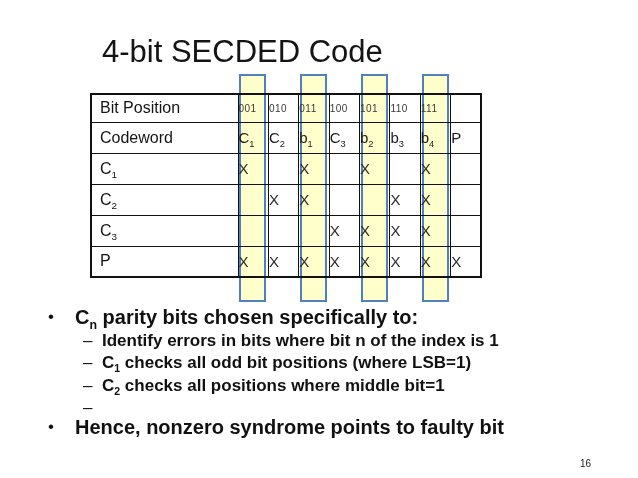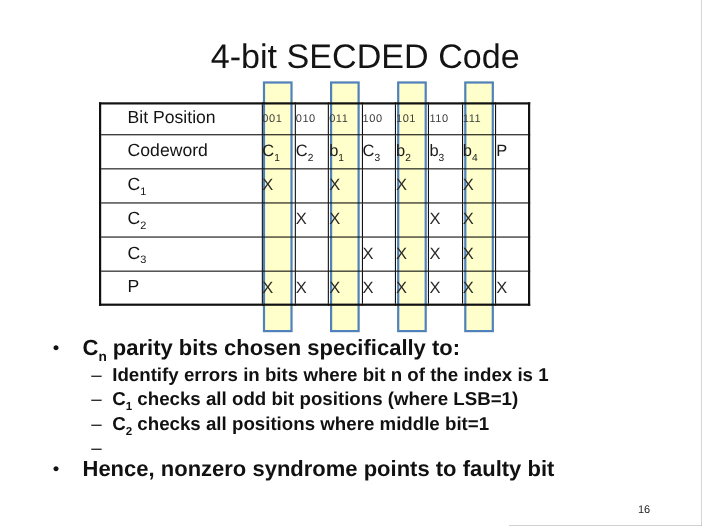--- a/index.html
+++ b/index.html
@@ -3,21 +3,21 @@
 <meta charset="utf-8">
 <style>
   html,body{margin:0;padding:0;background:#888;}
   #slide{
     position:relative;width:638px;height:478px;background:#ffffff;
     font-family:"Liberation Sans",sans-serif;overflow:hidden;
   }
   sub{font-size:62%;line-height:0;}
   
   #title{
-    position:absolute;left:102px;top:34px;width:460px;text-align:center;
+    position:absolute;left:102px;top:34px;width:460px;
     font-size:31px;color:#141414;white-space:nowrap;
   }
   
   #formulaBox{
     position:absolute;left:508px;top:71px;width:118px;box-sizing:border-box;
     border:2px solid #3f3f3f;background:#fff;padding:3px 5px 4px 5px;
     font-family:"Liberation Serif",serif;font-style:italic;
     font-size:14.5px;line-height:20.5px;color:#111;white-space:nowrap;
   }
   
@@ -31,21 +31,21 @@
     border-collapse:collapse;table-layout:fixed;background:transparent;
     border:2px solid #111;
   }
   #parityTable td{
     border:1px solid #111;padding:0;text-align:left;
     font-size:15px;color:#1c1c1c;overflow:hidden;
   }
   #parityTable tr{height:31px;}
   #parityTable tr:first-child{height:28px;}
   #parityTable td.lbl{
-    text-align:left;padding-left:24px;font-size:16px;color:#141414;
+    text-align:left;padding-left:8px;font-size:16px;color:#141414;
   }
   #parityTable td.bits{font-size:10px;color:#3a3a3a;letter-spacing:.5px;}
   #parityTable td.code{font-size:15px;}
   #parityTable td.chk{font-size:15px;color:#2a2a2a;}
   
   #bullets{position:absolute;left:40px;top:304px;width:575px;z-index:2;color:#111;}
   #bullets .b1{display:flex;font-size:20px;line-height:26px;}
   #bullets .b1 .marker{flex:0 0 27px;padding-left:8px;font-size:17px;}
   #bullets .b2{display:flex;font-size:17px;line-height:22.4px;}
   #bullets .b2 .marker{flex:0 0 19px;margin-left:43px;}

